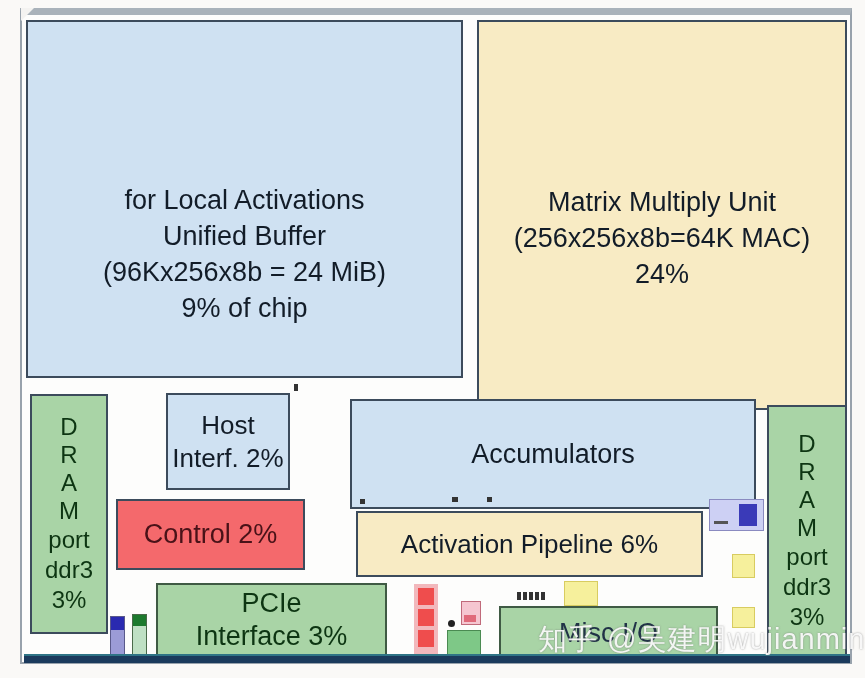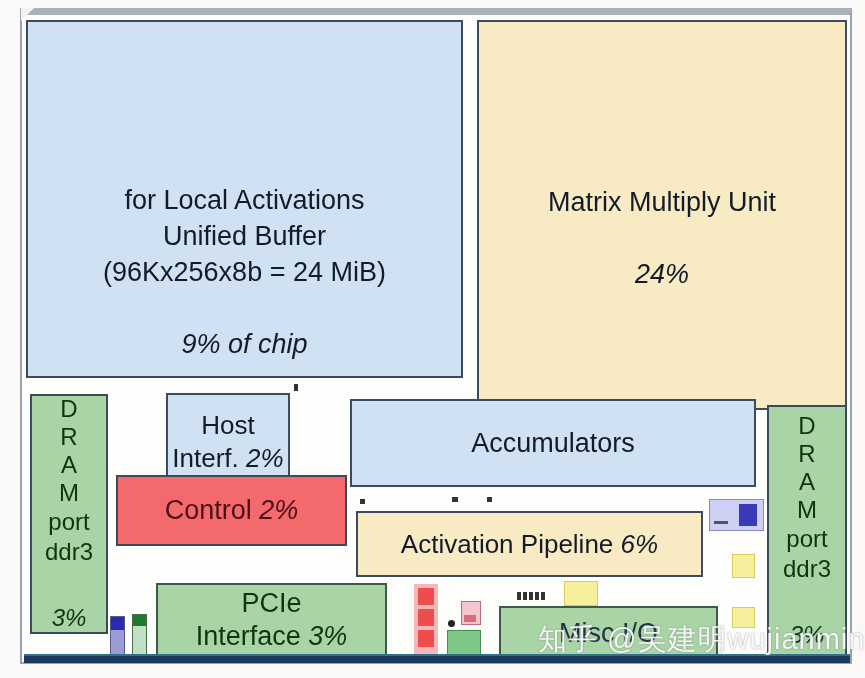--- a/index.html
+++ b/index.html
@@ -36,21 +36,21 @@
     position:absolute;left:21px;top:8px;width:0;height:0;
     border-top:13px solid #f4f3f1;border-right:13px solid transparent;
   }
 
   .block{
     position:absolute;display:flex;flex-direction:column;
     align-items:center;justify-content:center;text-align:center;
     border:2px solid var(--box-border);
   }
   .block .ln{display:block;}
-  .pct{font-style:italic;margin-top:36px;}
+  .pct{}
 
   .unified-buffer{
     left:26px;top:20px;width:437px;height:358px;
     background:var(--blue-block);
     font-size:27px;line-height:36px;
     justify-content:flex-start;padding-top:160px;
   }
   .matrix-multiply{
     left:477px;top:20px;width:370px;height:390px;
     background:var(--cream-block);
@@ -64,26 +64,26 @@
   }
   .dram .small{line-height:30px;}
   .dram-left{left:30px;top:394px;width:78px;height:240px;}
   .dram-right{left:767px;top:405px;width:80px;height:252px;}
   .host-interface{
     left:166px;top:393px;width:124px;height:97px;
     background:var(--blue-block);
     font-size:26px;line-height:33px;
   }
   .accumulators{
-    left:350px;top:399px;width:406px;height:88px;
+    left:350px;top:399px;width:406px;height:110px;
     background:var(--blue-block);
     font-size:27px;line-height:34px;
   }
   .control{
-    left:116px;top:475px;width:231px;height:71px;
+    left:116px;top:499px;width:189px;height:71px;
     background:var(--red-block);
     color:var(--control-text);
     font-size:27px;
   }
   .activation-pipeline{
     left:356px;top:511px;width:347px;height:66px;
     background:var(--cream-block);
     font-size:26px;
   }
   .pcie{
@@ -152,20 +152,21 @@
 
   <div class="block unified-buffer">
     <span class="ln">for Local Activations</span>
     <span class="ln">Unified Buffer</span>
     <span class="ln">(96Kx256x8b = 24 MiB)</span>
     <span class="ln pct">9% of chip</span>
   </div>
 
   <div class="block matrix-multiply">
     <span class="ln">Matrix Multiply Unit</span>
+    <span class="ln">(256x256x8b=64K MAC)</span>
     <span class="ln pct">24%</span>
   </div>
 
   <div class="block dram dram-left">
     <span class="ln">D</span>
     <span class="ln">R</span>
     <span class="ln">A</span>
     <span class="ln">M</span>
     <span class="ln small">port</span>
     <span class="ln small">ddr3</span>

